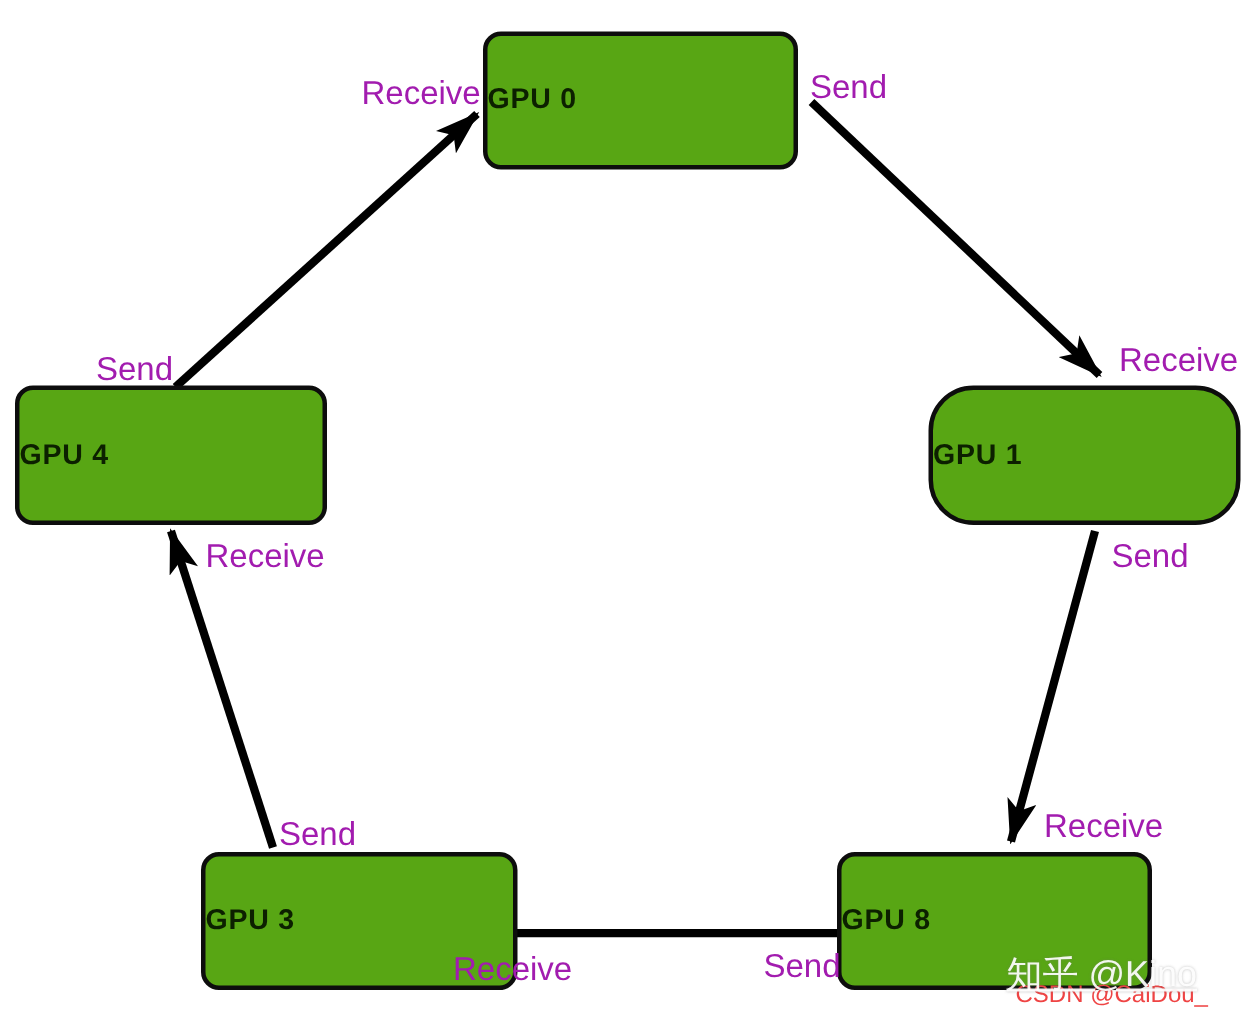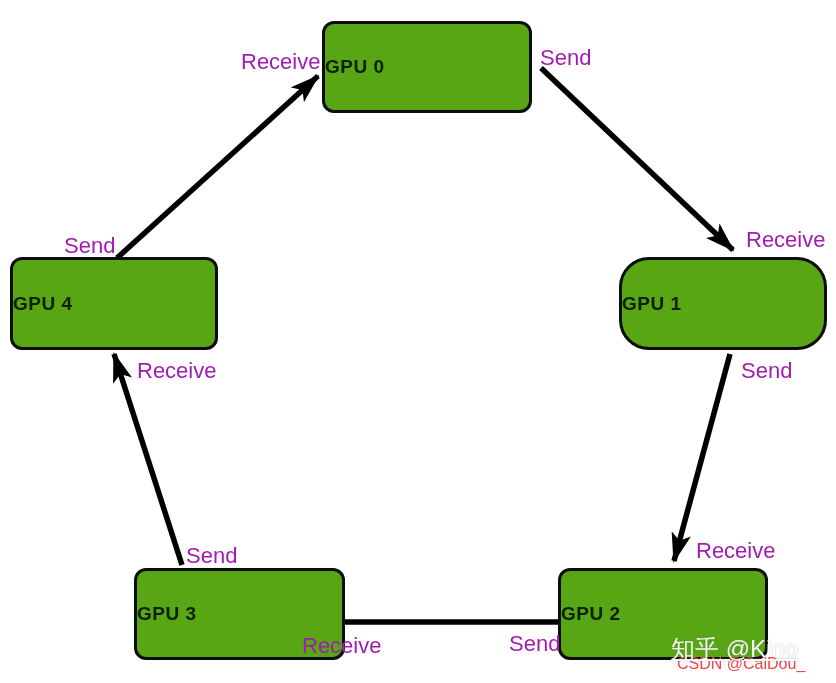--- a/index.html
+++ b/index.html
@@ -97,21 +97,21 @@
     <line x1="117" y1="258" x2="318" y2="76" stroke="#000000" stroke-width="5.5" marker-end="url(#arrowhead)"></line>
   </svg>
 
   <div class="node node-gpu0">
     <span class="node-label">GPU 0</span>
   </div>
   <div class="node node-gpu1">
     <span class="node-label">GPU 1</span>
   </div>
   <div class="node node-gpu2">
-    <span class="node-label">GPU 2</span>
+    <span class="node-label">GPU 8</span>
   </div>
   <div class="node node-gpu3">
     <span class="node-label">GPU 3</span>
   </div>
   <div class="node node-gpu4">
     <span class="node-label">GPU 4</span>
   </div>
 
   <div class="edge-label lbl-e0-send">Send</div>
   <div class="edge-label lbl-e0-receive">Receive</div>

